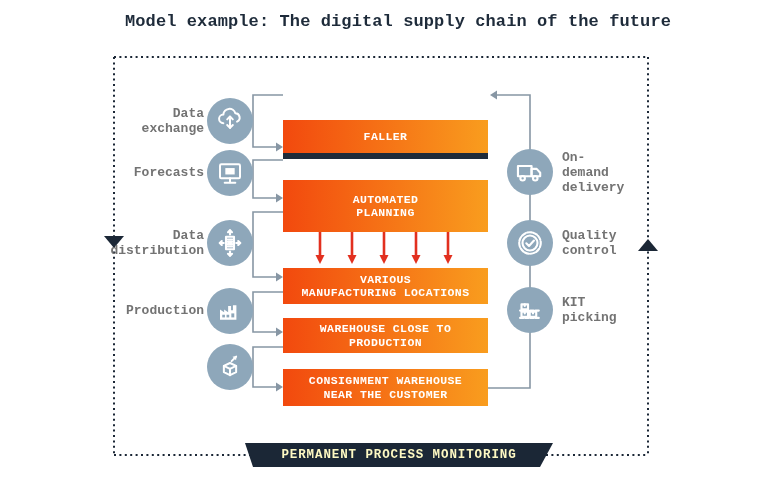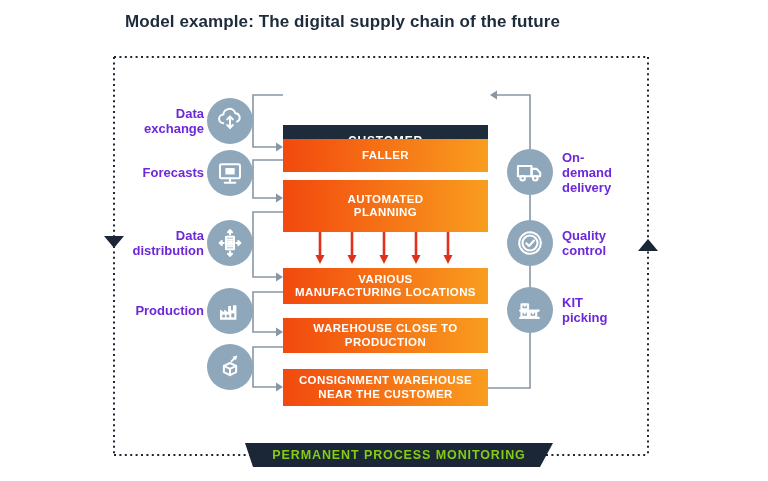--- a/index.html
+++ b/index.html
@@ -1,34 +1,34 @@
 <!DOCTYPE html>
 <html><head>
 <meta charset="utf-8">
 <style>
   html,body{margin:0;padding:0;background:#fff;}
   .stage{position:relative;width:768px;height:481px;background:#fff;
-         font-family:Liberation Sans, sans-serif;overflow:hidden;}
+         font-family:Liberation Mono, monospace;overflow:hidden;}
   .title{position:absolute;left:125px;top:12px;font-size:17px;font-weight:bold;
          color:#1e2b3a;letter-spacing:.1px;z-index:2;}
   svg.overlay{position:absolute;left:0;top:0;z-index:1;}
   .bar{position:absolute;left:283px;width:205px;display:flex;align-items:center;
        justify-content:center;text-align:center;color:#fff;font-weight:bold;
        font-size:11.5px;line-height:13.5px;letter-spacing:.4px;white-space:pre-line;z-index:2;}
   .bar.dark{background:#1e2b3a;margin-top:47px;}
   .bar.orange{background:linear-gradient(90deg,#f2490e,#f99d1e);}
-  .side-label{position:absolute;color:#6d28d9;font-weight:bold;font-size:13px;
+  .side-label{position:absolute;color:#737373;font-weight:bold;font-size:13px;
               line-height:15px;white-space:pre-line;z-index:2;}
   .left-label{width:95px;text-align:right;}
   .right-label{width:80px;text-align:left;}
   .circle{position:absolute;width:46px;height:46px;border-radius:50%;
           background:#8ea7ba;display:flex;align-items:center;justify-content:center;z-index:3;}
   .circle svg{display:block;}
   .banner{position:absolute;left:245px;top:443px;width:308px;height:24px;
-          background:#1b2736;color:#84cc16;display:flex;align-items:center;justify-content:center;
+          background:#1b2736;color:#fef9c3;display:flex;align-items:center;justify-content:center;
           font-weight:bold;font-size:12.5px;letter-spacing:.9px;z-index:2;
           clip-path:polygon(0 0,100% 0,calc(100% - 13px) 100%,8px 100%);}
   .ic{stroke:#fff;stroke-width:1.5;fill:none;stroke-linecap:round;stroke-linejoin:round;}
 </style>
 </head>
 <body>
 
 <div class="stage">
 
   <div class="title">Model example: The digital supply chain of the future</div>
@@ -74,21 +74,21 @@
     <g fill="#e2301f">
       <polygon points="315.5,255 324.5,255 320,264"></polygon>
       <polygon points="347.5,255 356.5,255 352,264"></polygon>
       <polygon points="379.5,255 388.5,255 384,264"></polygon>
       <polygon points="411.5,255 420.5,255 416,264"></polygon>
       <polygon points="443.5,255 452.5,255 448,264"></polygon>
     </g>
   </svg>
 
   <div class="bar dark" style="top:78px;height:34px;font-size:12px;letter-spacing:.8px;">CUSTOMER</div>
-  <div class="bar orange" style="top:139px;height:33px;">FALLER</div>
+  <div class="bar orange" style="top:120px;height:33px;">FALLER</div>
   <div class="bar orange" style="top:180px;height:52px;">AUTOMATED
 PLANNING</div>
   <div class="bar orange" style="top:268px;height:36px;">VARIOUS
 MANUFACTURING LOCATIONS</div>
   <div class="bar orange" style="top:318px;height:35px;">WAREHOUSE CLOSE TO
 PRODUCTION</div>
   <div class="bar orange" style="top:369px;height:37px;">CONSIGNMENT WAREHOUSE
 NEAR THE CUSTOMER</div>
 
   <div class="side-label left-label" style="right:564px;top:106px;">Data

